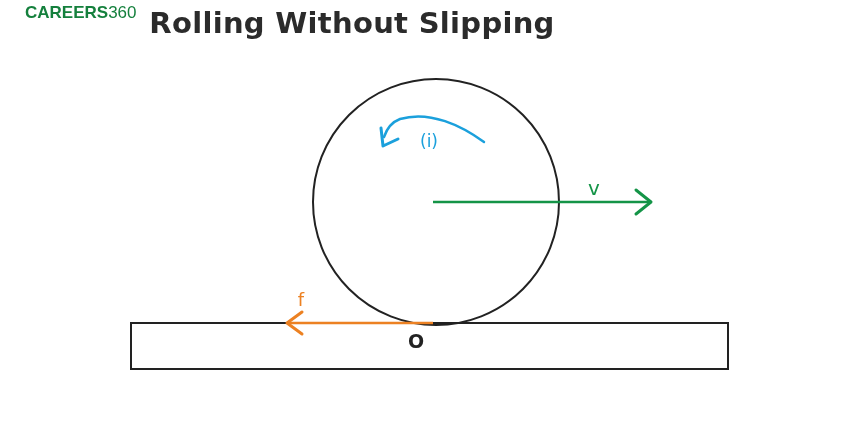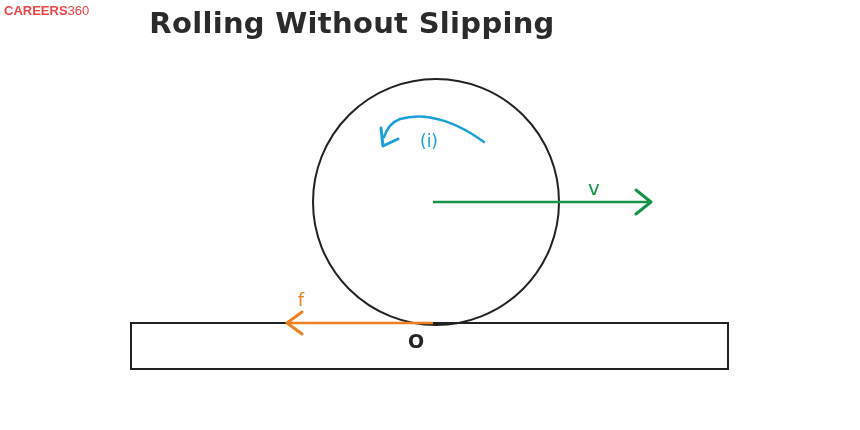--- a/index.html
+++ b/index.html
@@ -1,19 +1,19 @@
 <!DOCTYPE html>
 <html><head>
 <meta charset="utf-8">
 <style>
   html, body { margin: 0; padding: 0; background: #ffffff; }
   body { width: 860px; height: 430px; position: relative; overflow: hidden;
          font-family: "DejaVu Sans", sans-serif; }
-  .logo { position: absolute; left: 4px; top: 3px; font-family: "Liberation Sans", sans-serif;
-          font-size: 13px; letter-spacing: 0px; color: #ef4444; }
+  .logo { position: absolute; left: 25px; top: 3px; font-family: "Liberation Sans", sans-serif;
+          font-size: 17px; letter-spacing: 0px; color: #15803d; }
   .logo .brand { font-weight: 900; }
   .logo .num { font-weight: 400; }
   .title { position: absolute; left: 0; top: 6px; width: 704px; text-align: center;
            font-family: "DejaVu Sans", sans-serif; font-weight: bold; font-size: 29px;
            color: #2b2b2b; letter-spacing: 0.3px; }
   svg.diagram { position: absolute; left: 0; top: 0; }
   .lbl { font-family: "DejaVu Sans", sans-serif; }
 </style>
 </head>
 <body>

